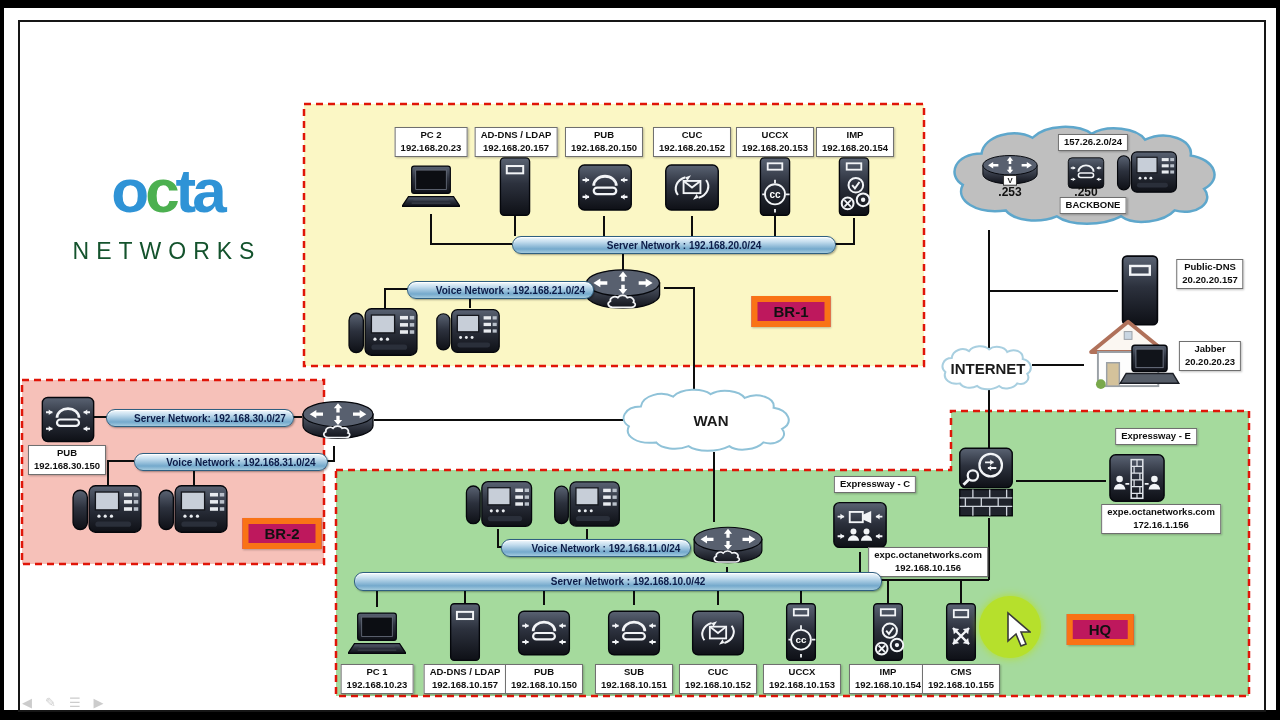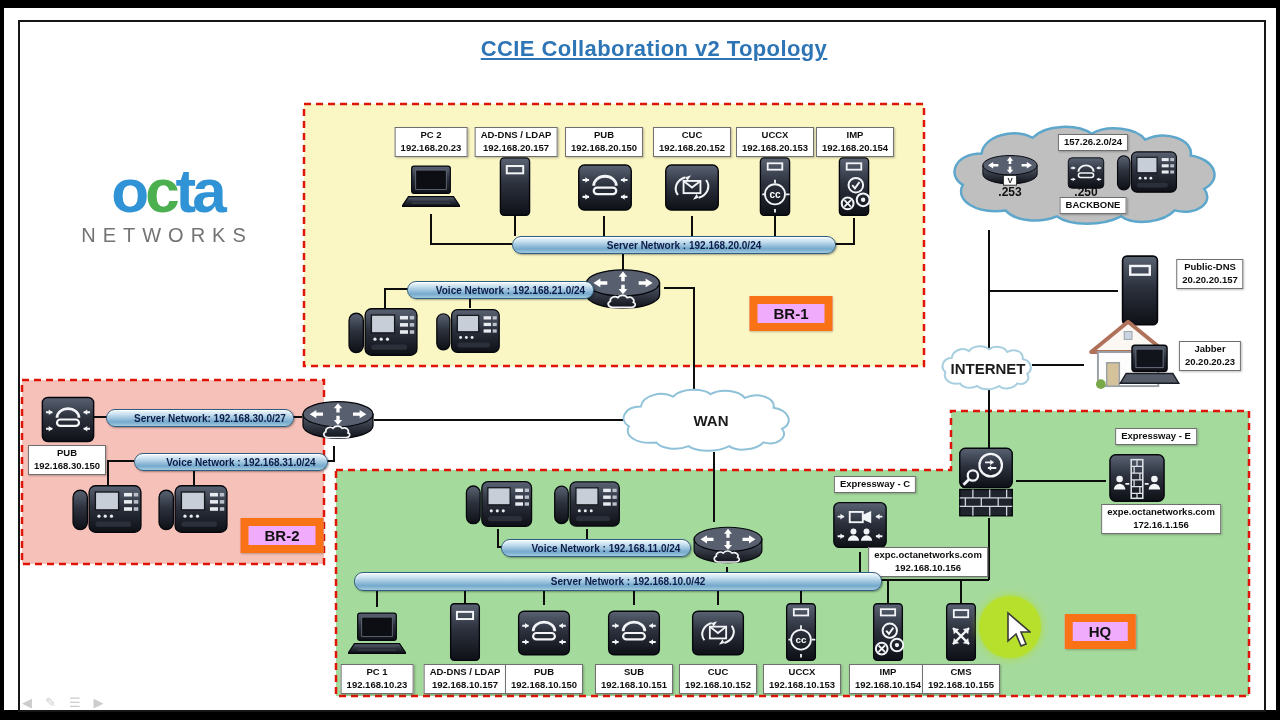--- a/index.html
+++ b/index.html
@@ -4,25 +4,25 @@
 <style>
   html,body{margin:0;padding:0;background:#000;}
   .stage{position:relative;width:1280px;height:720px;background:#000;font-family:"Liberation Sans",sans-serif;overflow:hidden;}
   .slide{position:absolute;left:4px;top:8px;width:1272px;height:702px;background:#fff;}
   .frame{position:absolute;left:14px;top:12px;width:1248px;height:692px;border:2px solid #161616;box-sizing:border-box;pointer-events:none;}
   .layer{position:absolute;left:0;top:0;width:1280px;height:720px;}
   .title{position:absolute;left:400px;top:28px;width:500px;text-align:center;color:#2e75b6;font-size:22px;font-weight:bold;text-decoration:underline;letter-spacing:.4px;}
   .website{position:absolute;left:990px;top:76px;width:262px;text-align:right;color:#2a5caf;font-size:20px;font-weight:bold;}
   .logo{position:absolute;left:58px;top:152px;width:210px;text-align:center;}
   .logo-word{font-size:62px;font-weight:bold;letter-spacing:-4px;line-height:1;}
-  .logo-sub{font-size:20px;letter-spacing:7px;color:#737373;margin-top:2px;}
+  .logo-sub{font-size:23px;letter-spacing:7px;color:#14532d;margin-top:16px;}
   .pill{position:absolute;display:flex;align-items:center;justify-content:center;border:1px solid #2f5f80;border-radius:9px;background:linear-gradient(#f2f9fd 0%,#c4ddee 30%,#74a9cc 75%,#a3cade 100%);font-weight:bold;font-size:10px;color:#0c1c48;white-space:nowrap;box-shadow:inset 0 1px 1px #fff,1px 1px 2px rgba(0,0,0,.35);padding-left:20px;}
   .tag{position:absolute;transform:translateX(-50%);background:#fff;border:1px solid #6f6f6f;padding:1px 5px;font-size:9.5px;font-weight:bold;line-height:1.35;text-align:center;color:#0e0e0e;white-space:nowrap;box-shadow:1px 1px 2px rgba(0,0,0,.25);}
   .tag span{display:block;}
-  .zlabel{position:absolute;transform:translateX(-50%);background:#f0abfc;border:8px solid #f97316;padding:1px 16px;font-size:15px;font-weight:bold;color:#111;box-shadow:1px 1px 2px rgba(0,0,0,.25);}
+  .zlabel{position:absolute;transform:translateX(-50%);background:#be185d;border:6px solid #f97316;padding:1px 16px;font-size:15px;font-weight:bold;color:#111;box-shadow:1px 1px 2px rgba(0,0,0,.25);}
   .cloudlabel{position:absolute;transform:translate(-50%,-50%);font-weight:bold;color:#1b1b1b;}
   .iptext{position:absolute;transform:translateX(-50%);font-size:12px;font-weight:bold;color:#111;}
   .dev{position:absolute;}
   .hl{position:absolute;left:975px;top:588px;width:62px;height:62px;border-radius:50%;background:#b6e02c;box-shadow:0 0 8px #b6e02c;}
   .cursor{position:absolute;left:1001px;top:603px;}
   .toolbar{position:absolute;left:18px;top:687px;display:flex;gap:13px;font-size:13px;color:#9a9a9a;opacity:.5;}
   .toolbar span{cursor:default;}
 </style>
 </head>
 <body>
@@ -192,21 +192,20 @@
         <path d="M1008,164 H1142"></path>
       </g>
 
       <path transform="translate(940,116) scale(1.341,0.982)" vector-effect="non-scaling-stroke" d="M46,88 C24,92 8,78 14,62 C2,52 8,30 28,30 C30,12 52,4 66,14 C76,0 100,0 110,10 C122,0 144,4 150,16 C166,6 186,16 184,32 C202,36 208,56 194,66 C202,80 188,94 172,88 C164,100 142,104 132,94 C118,104 94,104 84,94 C70,102 52,98 46,88 Z" fill="#bfbfbf" stroke="#5ea7cc" stroke-width="2.5"></path>
       <path transform="translate(613,380) scale(0.851,0.618)" vector-effect="non-scaling-stroke" d="M46,88 C24,92 8,78 14,62 C2,52 8,30 28,30 C30,12 52,4 66,14 C76,0 100,0 110,10 C122,0 144,4 150,16 C166,6 186,16 184,32 C202,36 208,56 194,66 C202,80 188,94 172,88 C164,100 142,104 132,94 C118,104 94,104 84,94 C70,102 52,98 46,88 Z" fill="#ffffff" stroke="#8fc2d8" stroke-width="2"></path>
       <path transform="translate(935,337) scale(0.455,0.436)" vector-effect="non-scaling-stroke" d="M46,88 C24,92 8,78 14,62 C2,52 8,30 28,30 C30,12 52,4 66,14 C76,0 100,0 110,10 C122,0 144,4 150,16 C166,6 186,16 184,32 C202,36 208,56 194,66 C202,80 188,94 172,88 C164,100 142,104 132,94 C118,104 94,104 84,94 C70,102 52,98 46,88 Z" fill="#ffffff" stroke="#a8cfe0" stroke-width="2"></path>
     </svg>
 
     <div class="frame"></div>
 
-    <div class="title">CCIE Collaboration v2 Topology</div>
     <div class="logo">
       <div class="logo-word"><span style="color:#2f93d6">o</span><span style="color:#4cb050">c</span><span style="color:#2f93d6">t</span><span style="color:#2f93d6">a</span></div>
       <div class="logo-sub">NETWORKS</div>
     </div>
 
     <div class="tag" style="left:427px;top:119px">
         <span>PC 2</span>
         <span>192.168.20.23</span>
       </div>
     <div class="tag" style="left:512px;top:119px">

